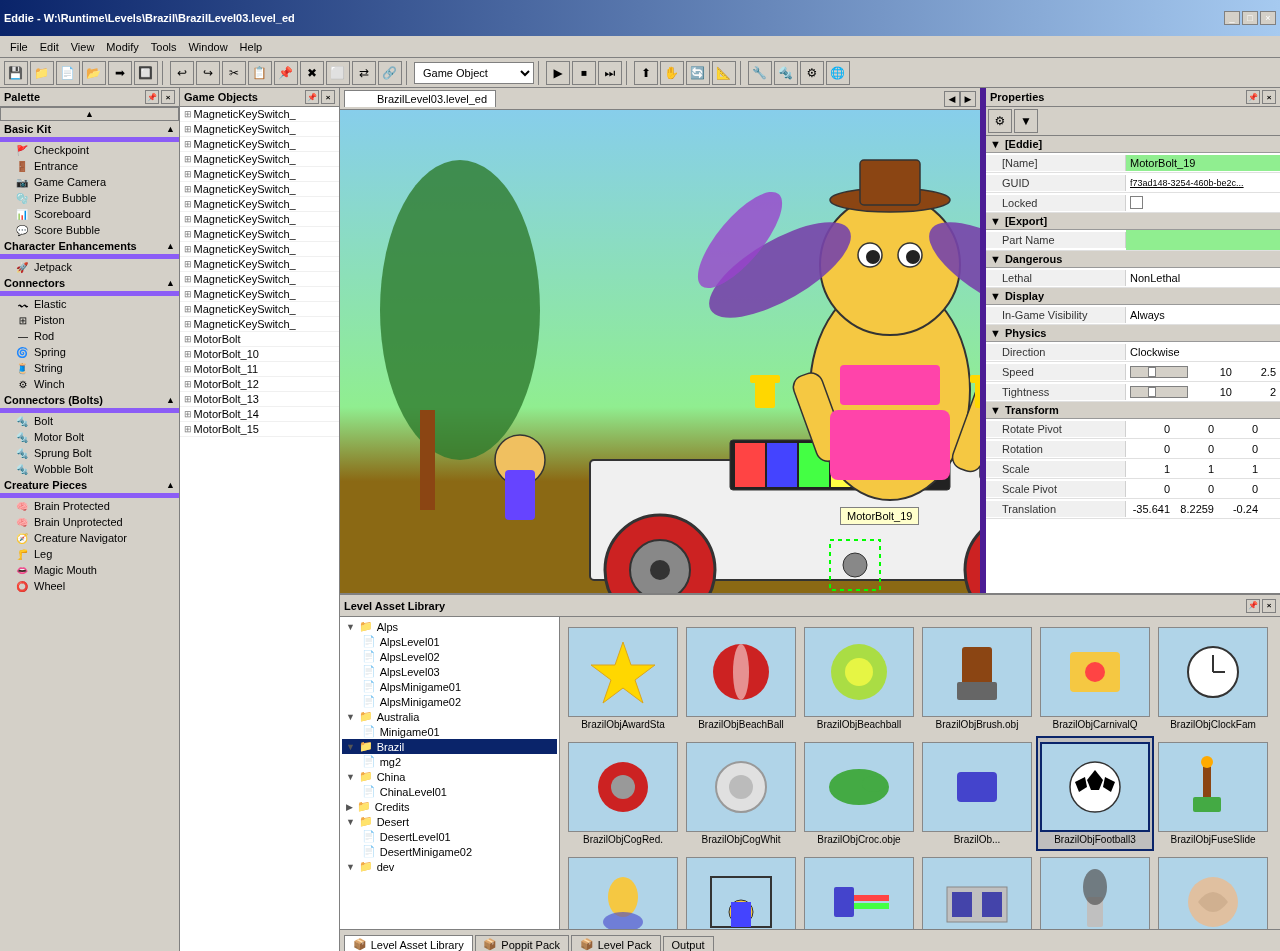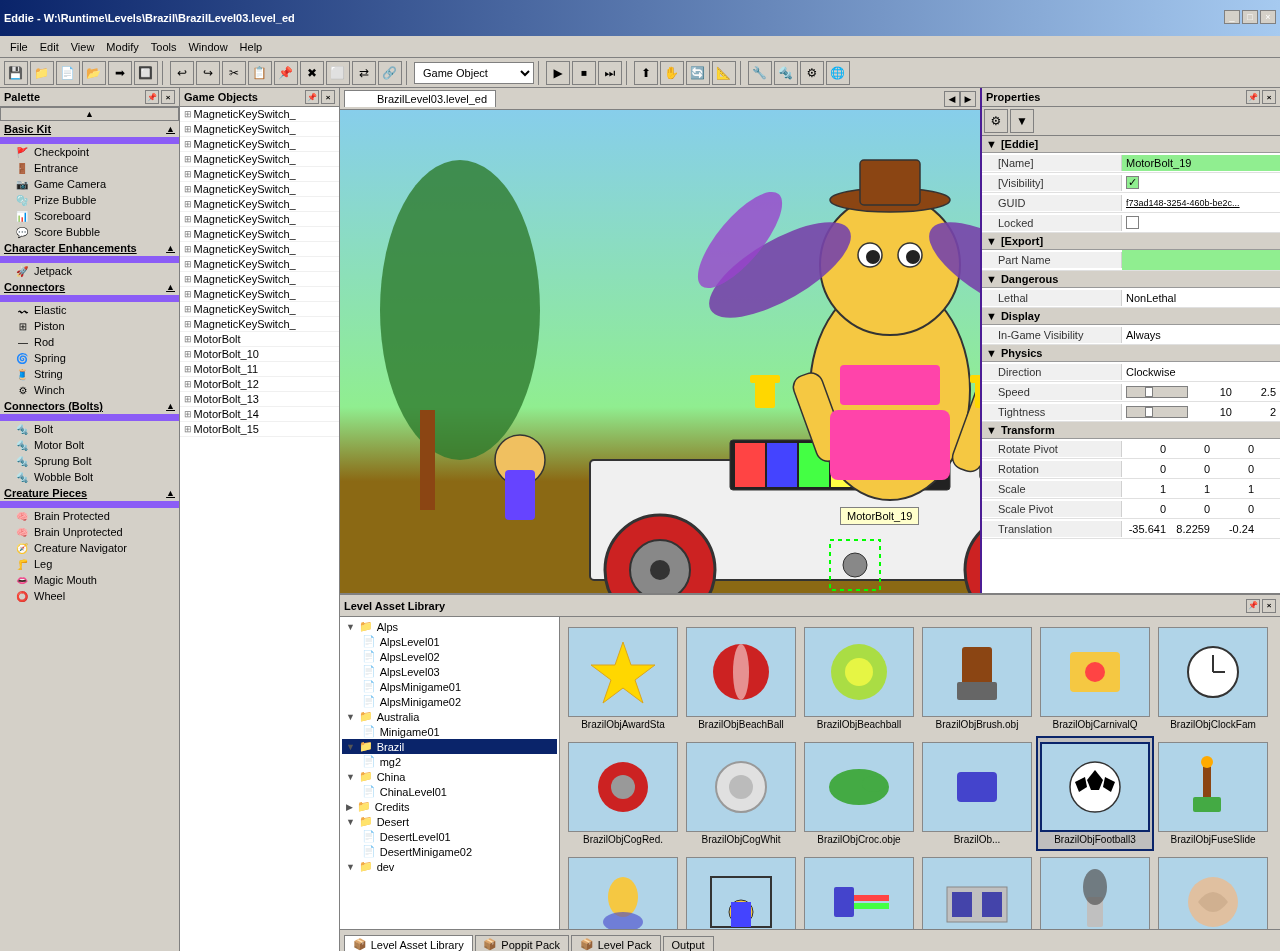--- a/index.html
+++ b/index.html
@@ -1,19 +1,19 @@
 <!DOCTYPE html>
 <html><head>
   <meta charset="utf-8">
   <style>
     * { margin: 0; padding: 0; box-sizing: border-box; }
     body { font-family: 'Segoe UI', Tahoma, Geneva, Verdana, sans-serif; font-size: 11px; background: #d4d0c8; overflow: hidden; width: 1280px; height: 951px; }
 
     
-    .title-bar { background: linear-gradient(to right, #0a246a, #a6caf0); color: white; height: 36px; display: flex; align-items: flex-end; justify-content: space-between; padding: 12px 4px; }
+    .title-bar { background: linear-gradient(to right, #0a246a, #a6caf0); color: white; height: 36px; display: flex; align-items: center; justify-content: space-between; padding: 12px 4px; }
     .title-bar-text { font-size: 11px; font-weight: bold; }
     .title-bar-buttons { display: flex; gap: 2px; }
     .title-btn { width: 16px; height: 14px; background: #d4d0c8; border: 1px solid #808080; font-size: 9px; display: flex; align-items: center; justify-content: center; cursor: pointer; }
 
     
     .menu-bar { background: #d4d0c8; height: 22px; display: flex; align-items: center; padding: 0 4px; border-bottom: 1px solid #808080; }
     .menu-item { padding: 2px 6px; font-size: 11px; cursor: pointer; }
 
     
     .toolbar { background: #d4d0c8; height: 30px; display: flex; align-items: center; padding: 2px 4px; border-bottom: 1px solid #808080; gap: 2px; }
@@ -23,21 +23,21 @@
     .bottom-tab { padding: 2px 8px; background: #d4d0c8; border: 1px solid #808080; border-bottom: none; font-size: 11px; cursor: pointer; display: flex; align-items: center; gap: 4px; margin-right: 2px; }
     .bottom-tab.active { background: white; }
 
     
     .palette-panel { width: 180px; background: #d4d0c8; border-right: 1px solid #808080; display: flex; flex-direction: column; overflow: hidden; }
     .panel-header { background: #d4d0c8; border-bottom: 1px solid #808080; padding: 2px 4px; display: flex; align-items: center; justify-content: space-between; font-size: 11px; font-weight: bold; }
     .panel-header-btns { display: flex; gap: 2px; }
     .panel-btn { width: 14px; height: 14px; background: #d4d0c8; border: 1px solid #808080; font-size: 8px; display: flex; align-items: center; justify-content: center; cursor: pointer; }
     .palette-content { overflow-y: auto; flex: 1; }
     .palette-section { }
-    .palette-section-header { background: #d4d0c8; padding: 2px 4px; display: flex; align-items: center; justify-content: space-between; border-bottom: 7px solid #8b5cf6; font-size: 11px; font-weight: bold; cursor: pointer; text-decoration: underline; }
+    .palette-section-header { background: #d4d0c8; padding: 2px 4px; display: flex; align-items: center; justify-content: space-between; border-bottom: 5px solid #8b5cf6; font-size: 11px; font-weight: bold; cursor: pointer; }
     .palette-section-header .collapse-btn { font-size: 9px; }
     .palette-item { padding: 1px 4px 1px 16px; display: flex; align-items: center; gap: 4px; font-size: 11px; cursor: pointer; }
     .palette-item .item-icon { width: 14px; height: 14px; display: flex; align-items: center; justify-content: center; font-size: 10px; }
     .scroll-btn { height: 14px; background: #d4d0c8; border: 1px solid #808080; display: flex; align-items: center; justify-content: center; cursor: pointer; font-size: 9px; }
 
     
     .objects-panel { width: 160px; background: white; border-right: 1px solid #808080; display: flex; flex-direction: column; }
     .objects-list { overflow-y: auto; flex: 1; }
     .objects-item { padding: 1px 4px; display: flex; align-items: center; gap: 2px; font-size: 11px; cursor: pointer; border-bottom: 1px solid #f0f0f0; }
     .objects-item .expand-icon { color: #808080; font-size: 9px; }
@@ -47,21 +47,21 @@
     .viewport-header { background: #d4d0c8; height: 22px; display: flex; align-items: center; padding: 0 4px; border-bottom: 1px solid #808080; }
     .viewport-tab { padding: 2px 8px; background: #c8c4bc; border: 1px solid #808080; border-bottom: none; font-size: 11px; margin-right: 2px; cursor: pointer; }
     .viewport-tab.active { background: white; padding-left: 32px; }
     .viewport-nav-btns { display: flex; margin-left: auto; }
     .viewport-nav-btn { width: 16px; height: 16px; background: #d4d0c8; border: 1px solid #808080; font-size: 9px; display: flex; align-items: center; justify-content: center; cursor: pointer; }
     .viewport-canvas { flex: 1; position: relative; overflow: hidden; background: #87CEEB; }
     .viewport-label { position: absolute; top: 4px; left: 4px; color: white; font-size: 11px; background: rgba(0,0,0,0.3); padding: 2px 4px; }
     .viewport-tooltip { position: absolute; background: #ffffcc; border: 1px solid #808080; padding: 2px 6px; font-size: 11px; bottom: 80px; left: 500px; }
 
     
-    .properties-panel { width: 300px; background: #d4d0c8; border-left: 2px solid #4c1d95; display: flex; flex-direction: column; overflow: hidden; }
+    .properties-panel { width: 300px; background: #d4d0c8; border-left: 6px solid #4c1d95; display: flex; flex-direction: column; overflow: hidden; }
     .properties-header { background: #d4d0c8; padding: 2px 4px; border-bottom: 1px solid #808080; display: flex; align-items: center; justify-content: space-between; font-size: 11px; font-weight: bold; }
     .properties-toolbar { background: #d4d0c8; padding: 2px; border-bottom: 1px solid #808080; display: flex; gap: 2px; }
     .properties-content { overflow-y: auto; flex: 1; background: white; }
     .prop-section-header { background: #d4d0c8; padding: 2px 4px; font-size: 11px; font-weight: bold; cursor: pointer; display: flex; align-items: center; gap: 4px; border-bottom: 1px solid #999; }
     .prop-row { display: flex; border-bottom: 1px solid #e0e0e0; min-height: 20px; align-items: center; }
     .prop-label { width: 140px; padding: 2px 16px; font-size: 11px; color: #333; background: #f0f0f0; border-right: 1px solid #d0d0d0; flex-shrink: 0; }
     .prop-value { flex: 1; padding: 2px 4px; font-size: 11px; display: flex; align-items: center; gap: 4px; }
     .prop-value-green { background: #90EE90; flex: 1; padding: 2px 4px; font-size: 11px; }
     .prop-value-full { flex: 1; padding: 2px 4px; font-size: 11px; }
     .prop-checkbox { width: 13px; height: 13px; border: 1px solid #808080; background: white; display: flex; align-items: center; justify-content: center; }
@@ -508,26 +508,20 @@
 
             <div class="prop-section-header">
               <span>▼</span>
               <span>[Eddie]</span>
             </div>
             <div class="prop-row">
               <div class="prop-label">[Name]</div>
               <div class="prop-value-green">MotorBolt_19</div>
             </div>
             <div class="prop-row">
-              <div class="prop-label">[Visibility]</div>
-              <div class="prop-value">
-                <div class="prop-checkbox" style="background:#90EE90;">✓</div>
-              </div>
-            </div>
-            <div class="prop-row">
               <div class="prop-label">GUID</div>
               <div class="prop-value-full" style="font-size:9px; overflow:hidden;text-decoration:underline;">f73ad148-3254-460b-be2c...</div>
             </div>
             <div class="prop-row">
               <div class="prop-label">Locked</div>
               <div class="prop-value">
                 <div class="prop-checkbox"></div>
               </div>
             </div>
 

